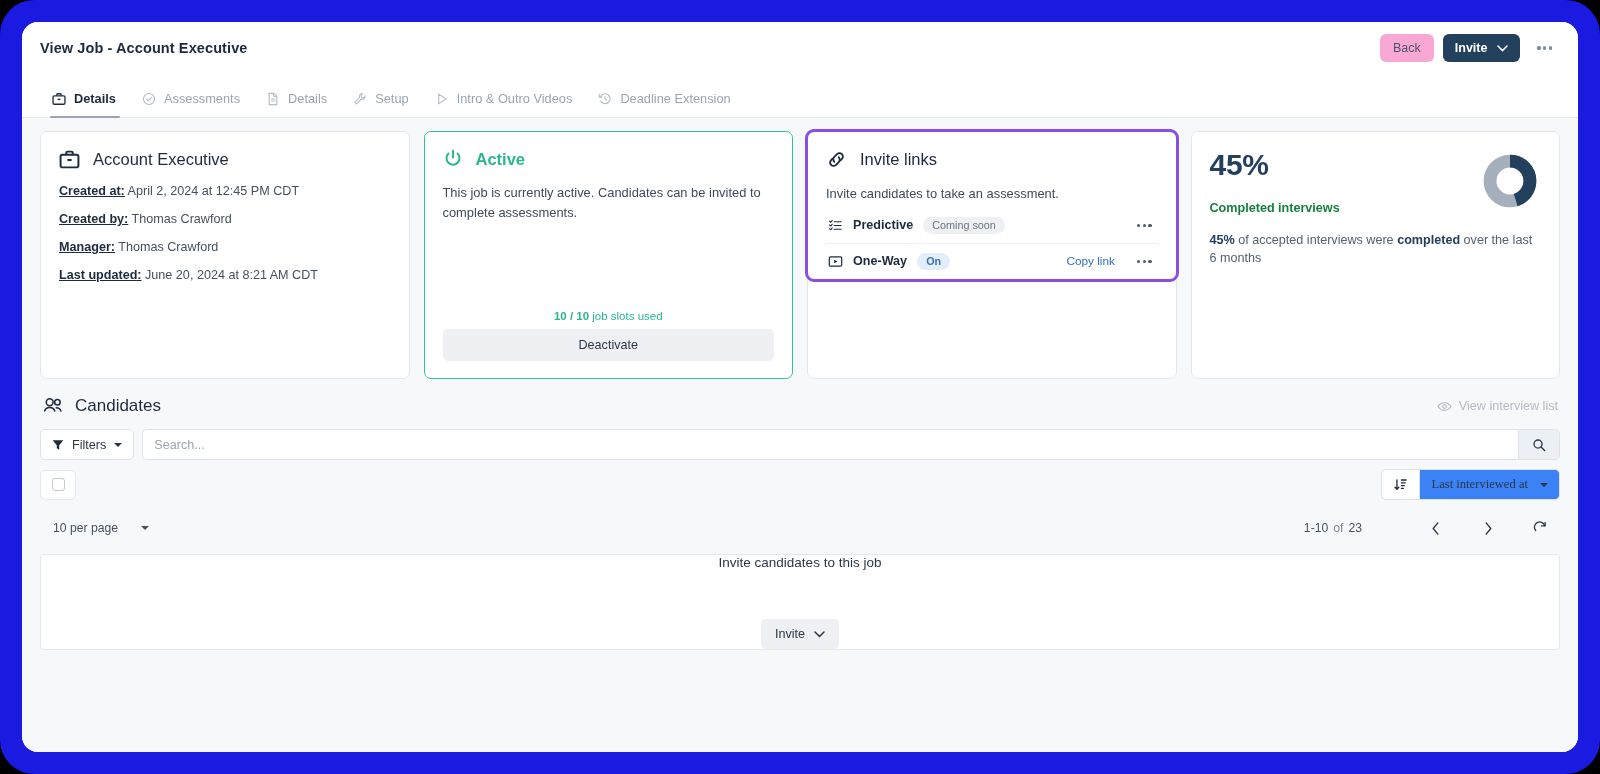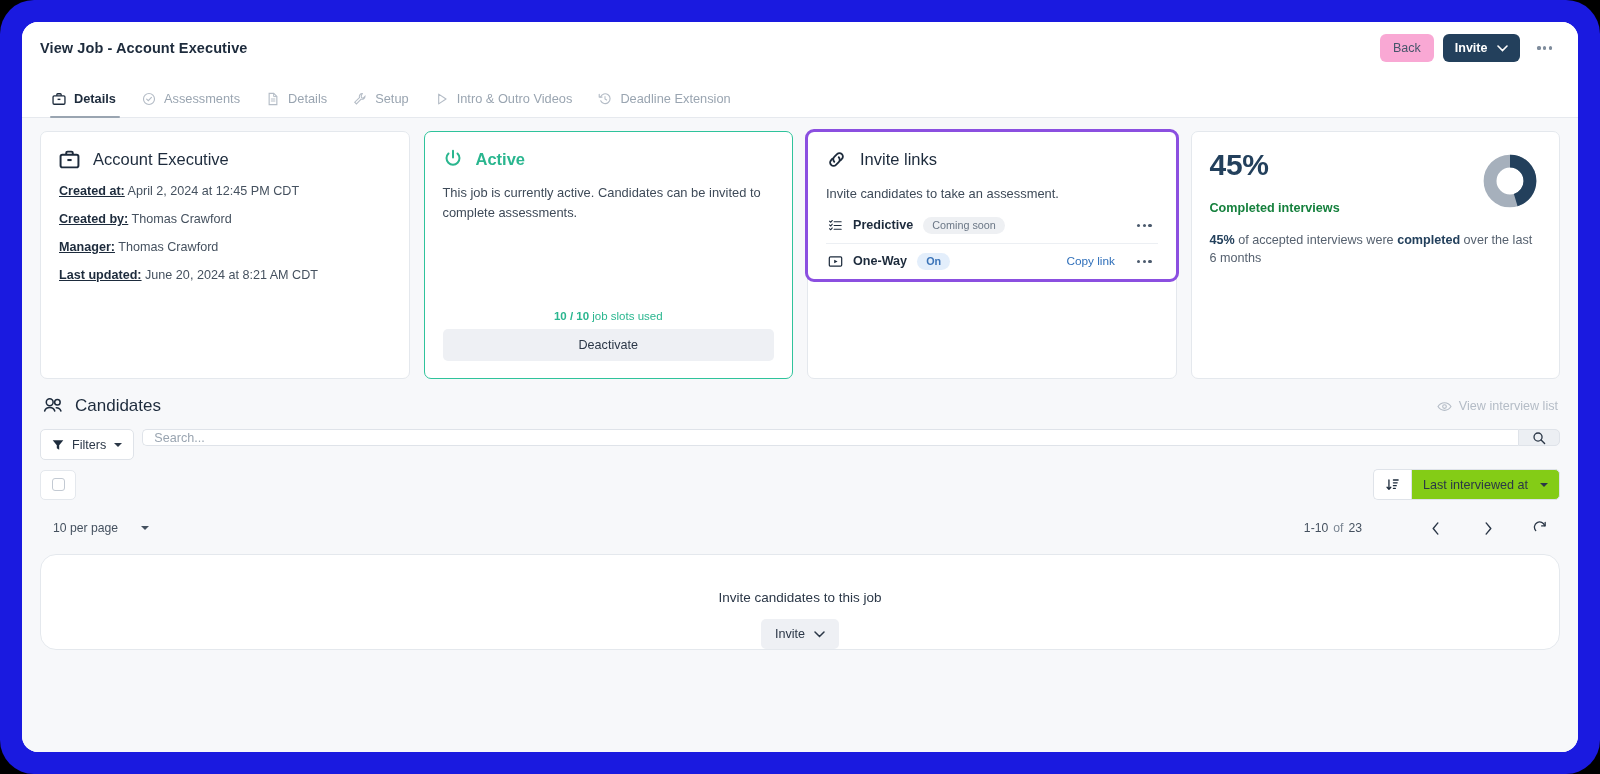--- a/index.html
+++ b/index.html
@@ -149,21 +149,21 @@
     font-size: 12.6px; color: #b4bcc6; cursor: pointer;
   }
 
   .toolbar { display: flex; align-items: stretch; gap: 8px; }
   .filters-btn {
     background: #fff; border: 1px solid #dfe3e9; border-radius: 5px;
     display: flex; align-items: center; gap: 8px;
     padding: 0 11px; font-size: 12.6px; color: #2b3747; cursor: pointer;
     height: 31px;
   }
-  .search-wrap { flex: 1 1 auto; display: flex; height: 17px; }
+  .search-wrap { flex: 1 1 auto; display: flex; height: 31px; }
   .search-input {
     flex: 1 1 auto; border: 1px solid #dfe3e9; border-right: none;
     border-radius: 5px 0 0 5px; padding: 0 11px;
     font-size: 12.6px; font-family: inherit; color: #2b3747; outline: none;
   }
   .search-input::placeholder { color: #9aa5b1; }
   .search-btn {
     width: 42px; background: #eceff3; border: 1px solid #dfe3e9;
     border-radius: 0 5px 5px 0; cursor: pointer;
     display: flex; align-items: center; justify-content: center;
@@ -176,43 +176,43 @@
     display: flex; align-items: center; justify-content: center;
   }
   .cb { width: 13px; height: 13px; border: 1.4px solid #c3cad3; border-radius: 3px; background:#fff; cursor: pointer; }
   .sort-group { margin-left: auto; display: flex; height: 31px; }
   .sort-icon-btn {
     width: 38px; background: #fff; border: 1px solid #dfe3e9;
     border-radius: 5px 0 0 5px; border-right: none;
     display: flex; align-items: center; justify-content: center; cursor: pointer;
   }
   .sort-select {
-    background: #84cc16; border: 1px solid #dfe3e9; border-radius: 0 5px 5px 0;
+    background: #3b82f6; border: 1px solid #dfe3e9; border-radius: 0 5px 5px 0;
     display: flex; align-items: center; gap: 12px;
-    padding: 0 11px; font-size: 12.6px; color: #2b3747; cursor: pointer;
+    padding: 0 11px; font-size: 12.6px; color: #2b3747; cursor: pointer; font-family: Liberation Serif, serif;
   }
 
   .page-row { display: flex; align-items: center; margin-top: 14px; }
   .per-page {
     display: flex; align-items: center; gap: 23px;
     font-size: 12.2px; color: #45515f; cursor: pointer; padding-left: 13px;
   }
   .pager { margin-left: auto; display: flex; align-items: center; gap: 12px; }
   .pager-text { font-size: 12.2px; color: #45515f; margin-right: 42px; }
   .pager-text .of { color: #7b8693; margin: 0 5px; }
   .pager-btn {
     width: 40px; height: 28px; display: flex;
     align-items: center; justify-content: center; cursor: pointer;
   }
 
   .empty-panel {
     margin-top: 12px; background: #fff;
-    border: 1px solid #e4e8ed; border-radius: 16px;
+    border: 1px solid #e4e8ed; border-radius: 4px;
     height: 96px; display: flex; flex-direction: column;
-    align-items: center; justify-content: flex-end; gap: 14px;
+    align-items: center; justify-content: space-between; gap: 14px;
   }
   .empty-text { font-size: 13.5px; color: #2b3747; }
   .btn-invite-light {
     background: #eef0f4; border: none; border-radius: 5px;
     padding: 8px 14px; font-size: 12.6px; color: #2b3747;
     font-family: inherit; cursor: pointer;
     display: flex; align-items: center; gap: 9px;
   }
   .caret-down { width: 0; height: 0; border-left: 4px solid transparent; border-right: 4px solid transparent; border-top: 4.5px solid currentColor; }
 </style>

